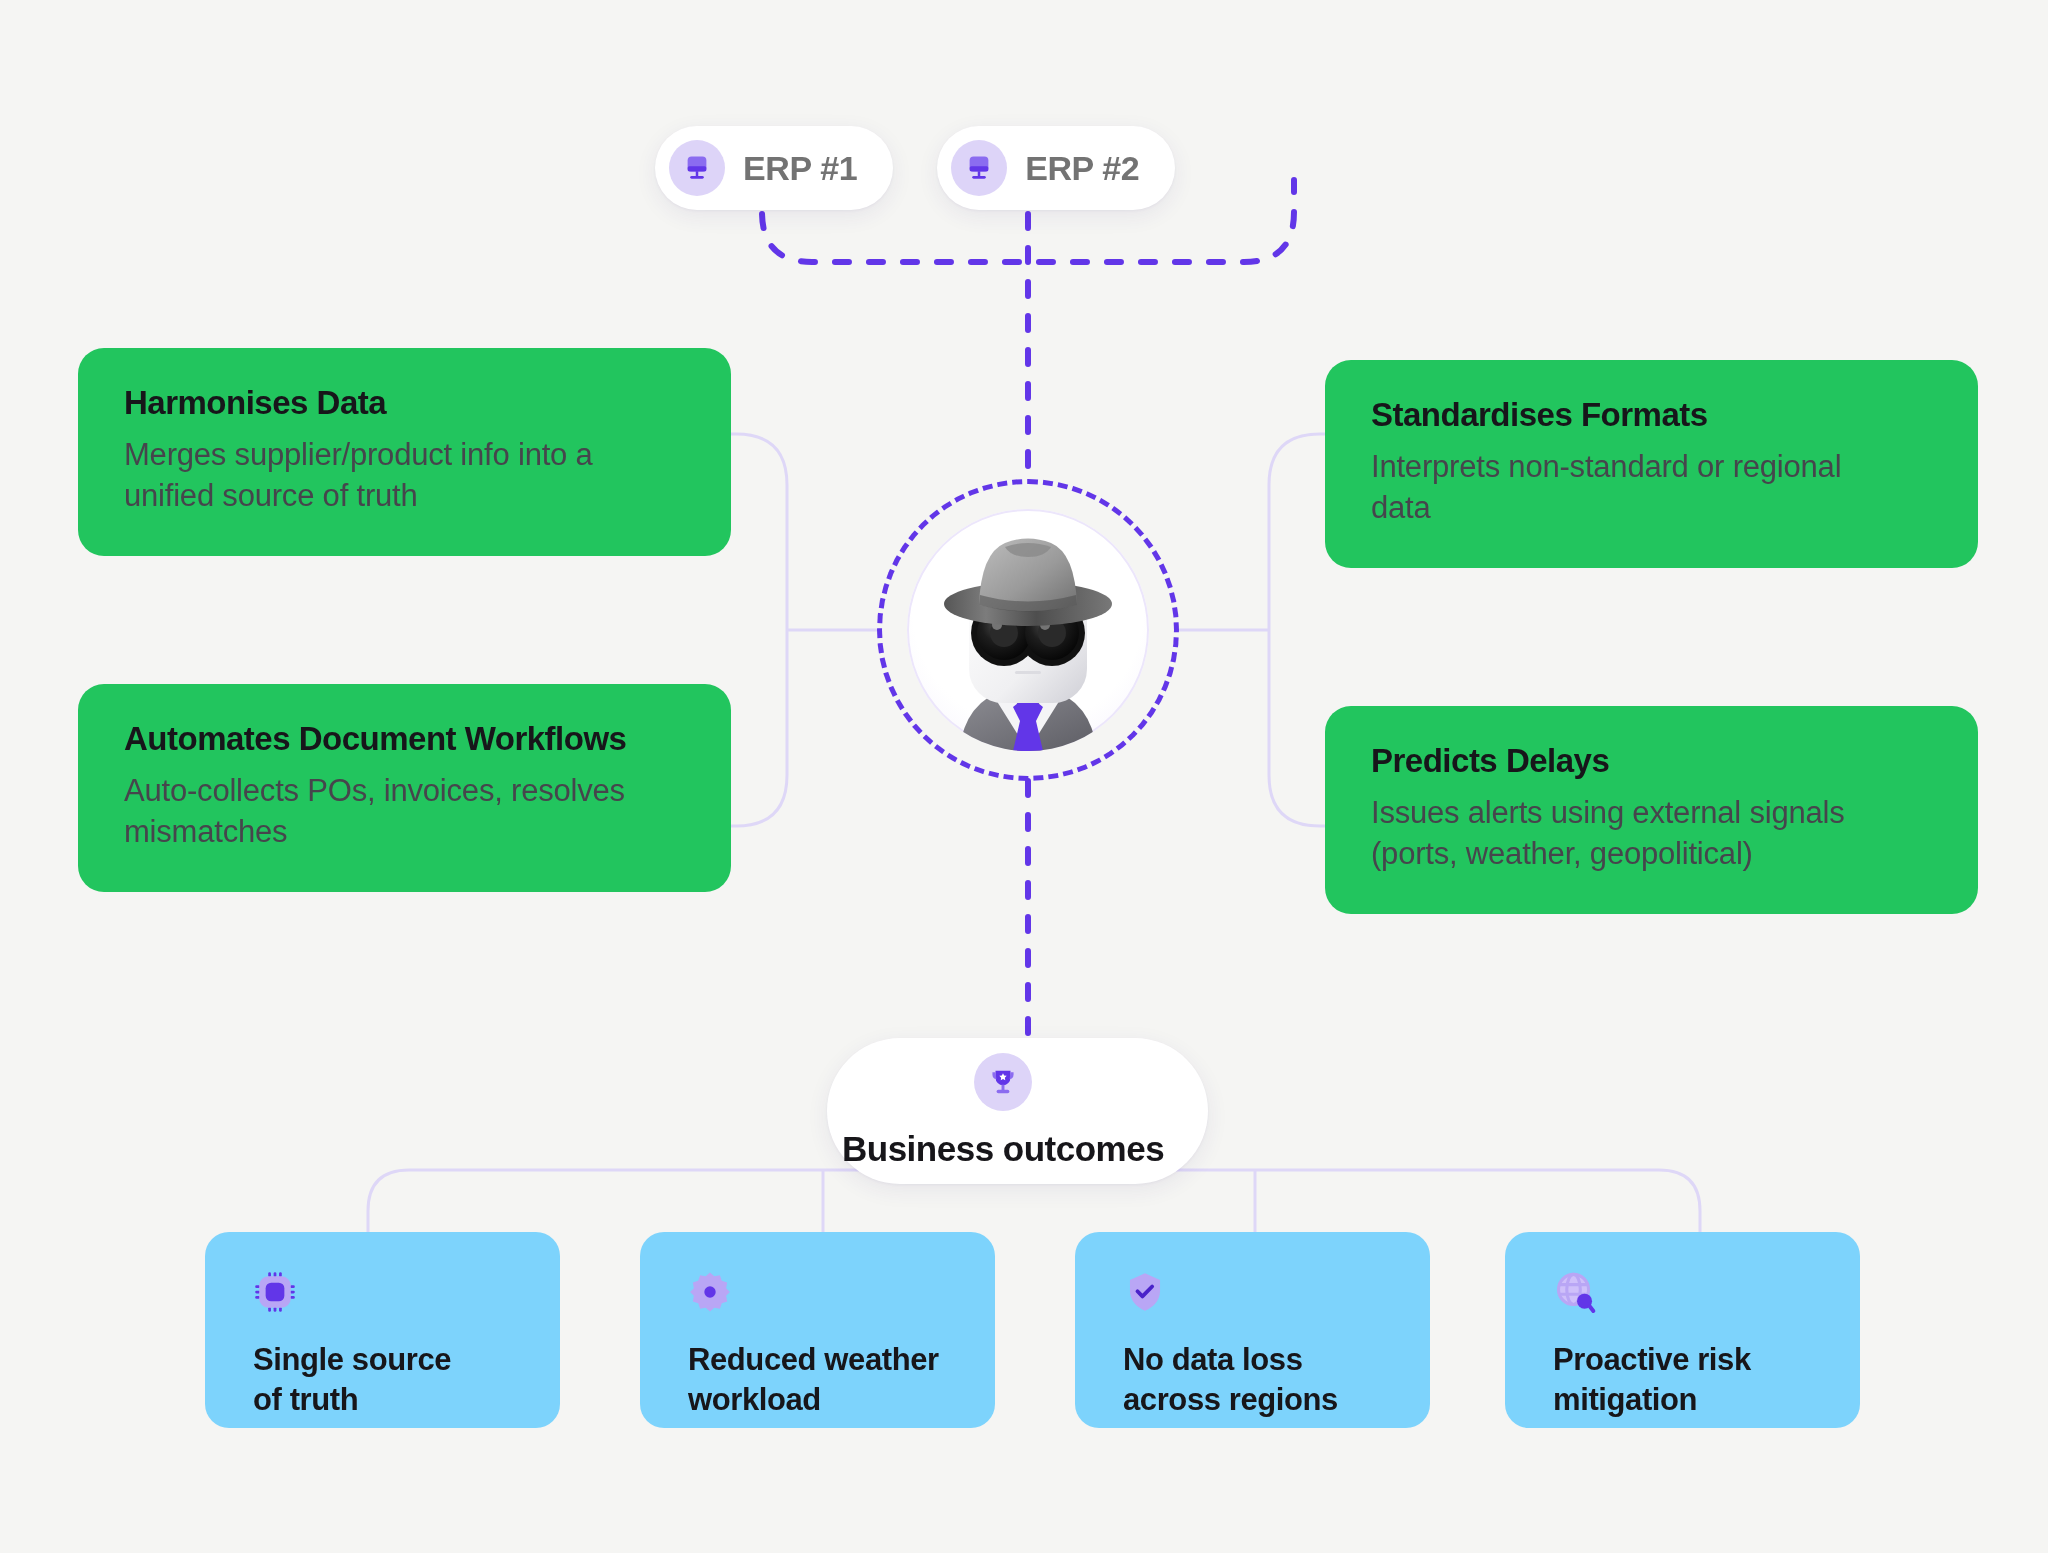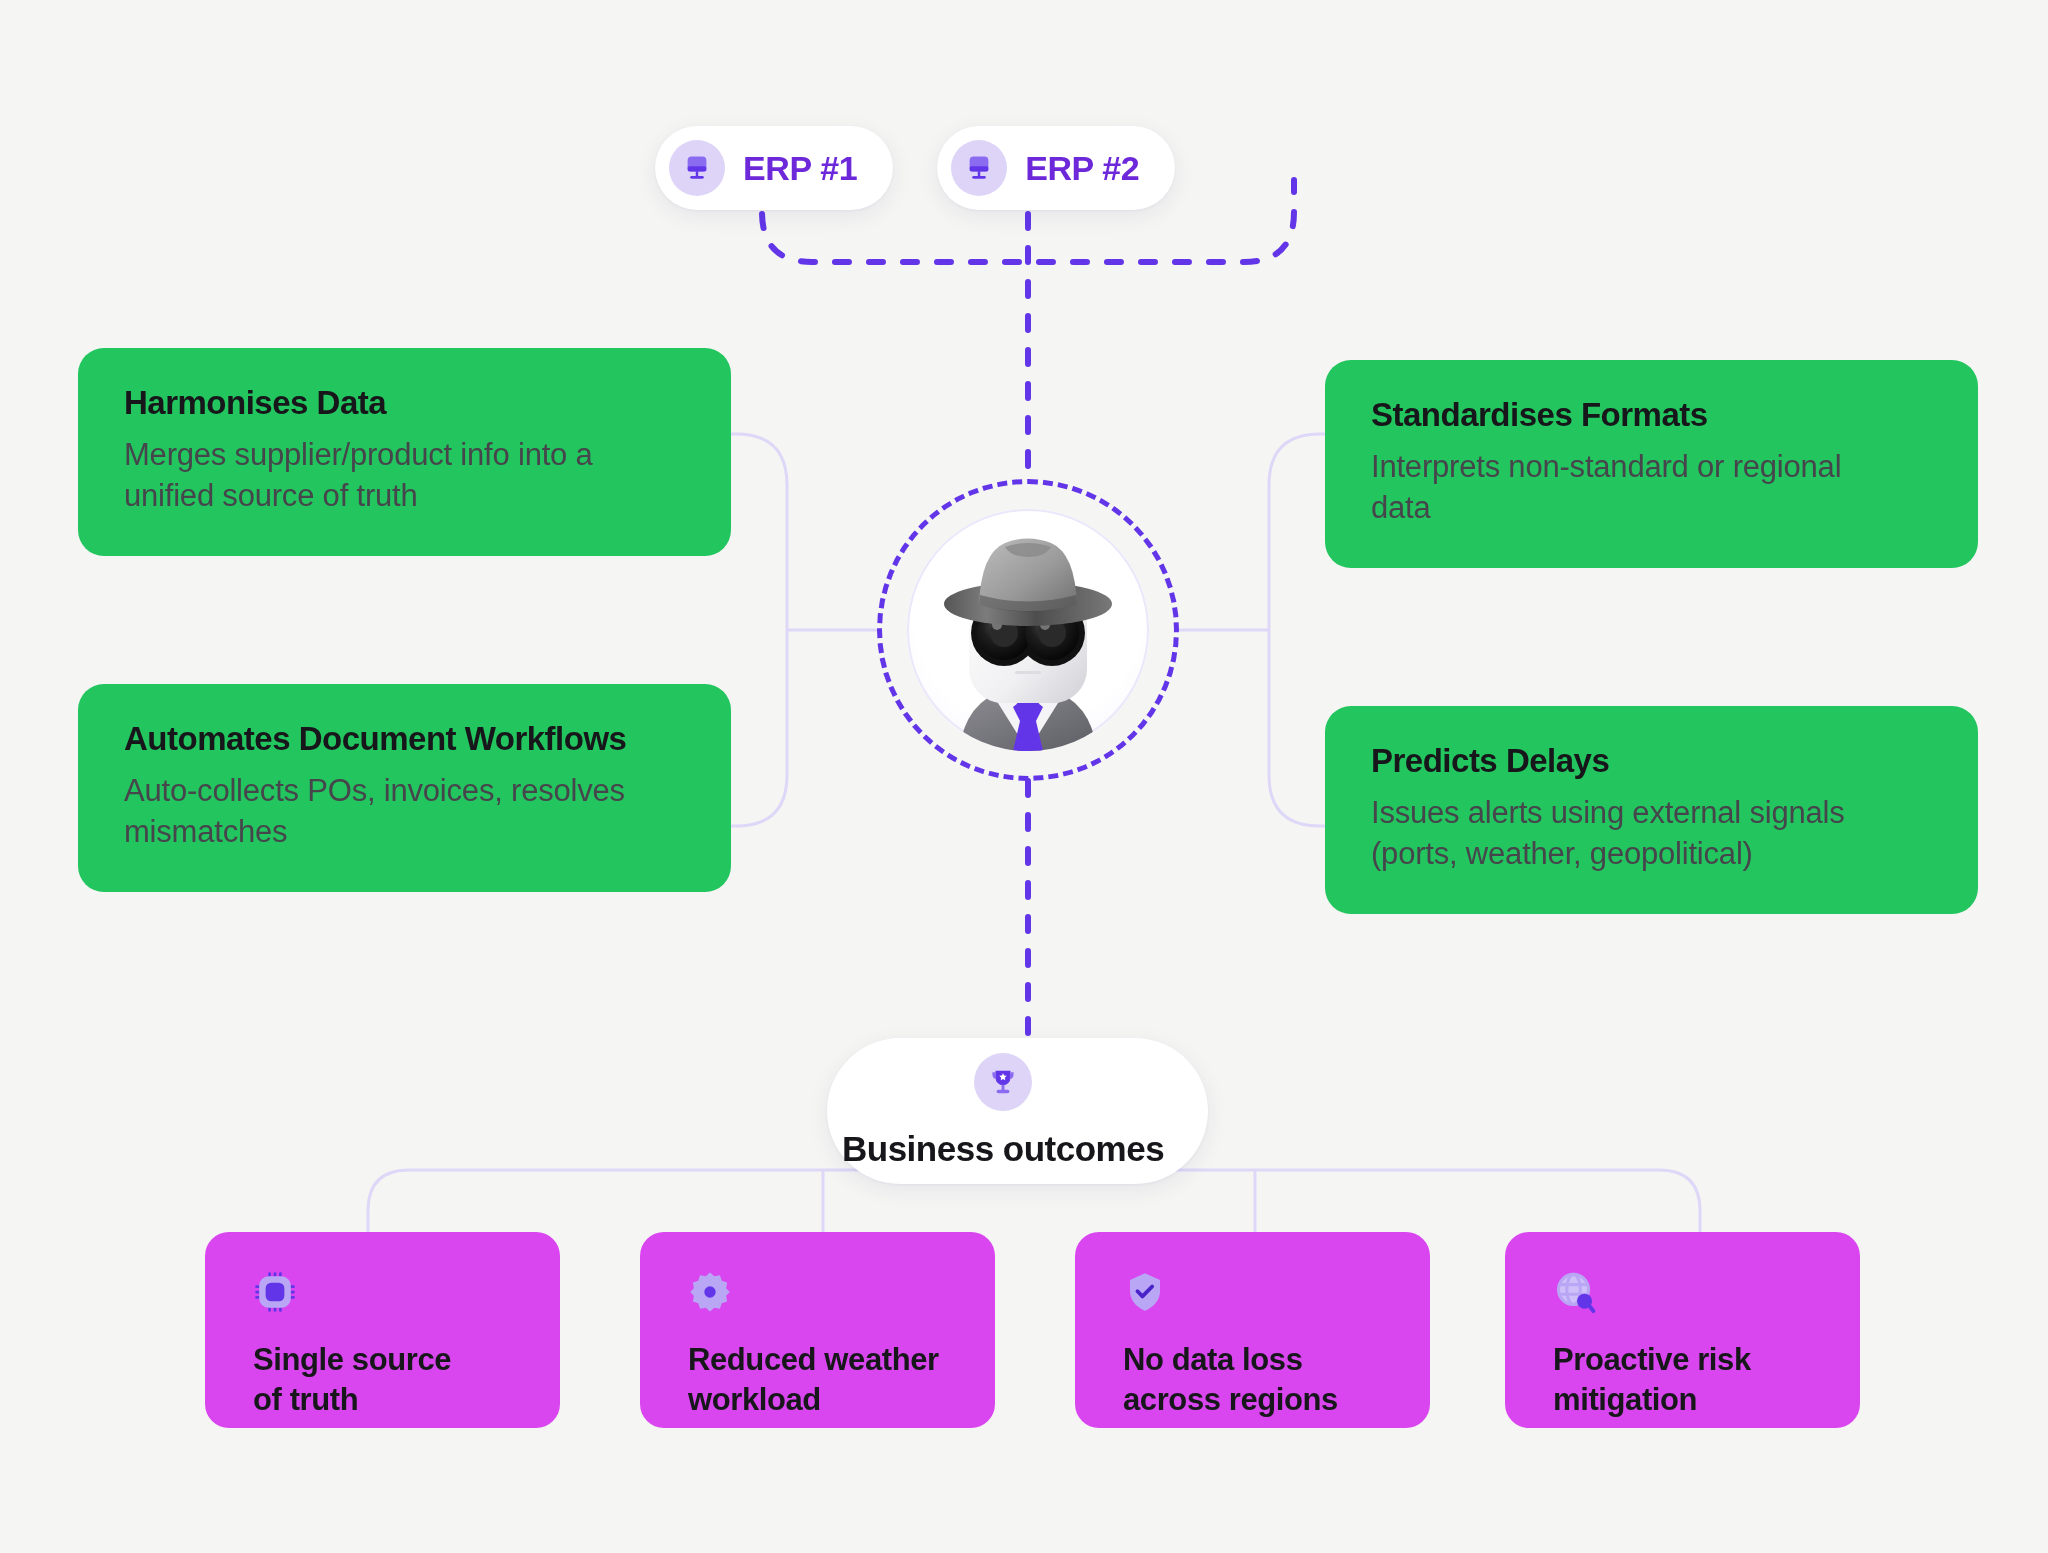--- a/index.html
+++ b/index.html
@@ -45,21 +45,21 @@
   .erp-ico-wrap {
     width: 56px; height: 56px;
     border-radius: 50%;
     background: #ddd4f8;
     display: flex; align-items: center; justify-content: center;
     flex: 0 0 auto;
   }
   .erp-label {
     font-size: 34px;
     font-weight: 700;
-    color: #6d28d9;
+    color: #737373;
     letter-spacing: -0.4px;
     white-space: nowrap;
   }
 
   
   .feat-card {
     position: absolute;
     background: #22c55e;
     border-radius: 26px;
     padding: 36px 42px 40px 46px;
@@ -129,21 +129,21 @@
     letter-spacing: -0.5px;
     white-space: nowrap;
   }
 
   
   .out-card {
     position: absolute;
     top: 1232px;
     width: 355px;
     height: 196px;
-    background: #d946ef;
+    background: #7dd3fc;
     border-radius: 24px;
     padding: 38px 30px 0 48px;
   }
   .out-ico { height: 46px; margin-bottom: 24px; }
   .out-label {
     font-size: 31px;
     font-weight: 700;
     color: #17161a;
     letter-spacing: -0.4px;
     line-height: 1.28;

